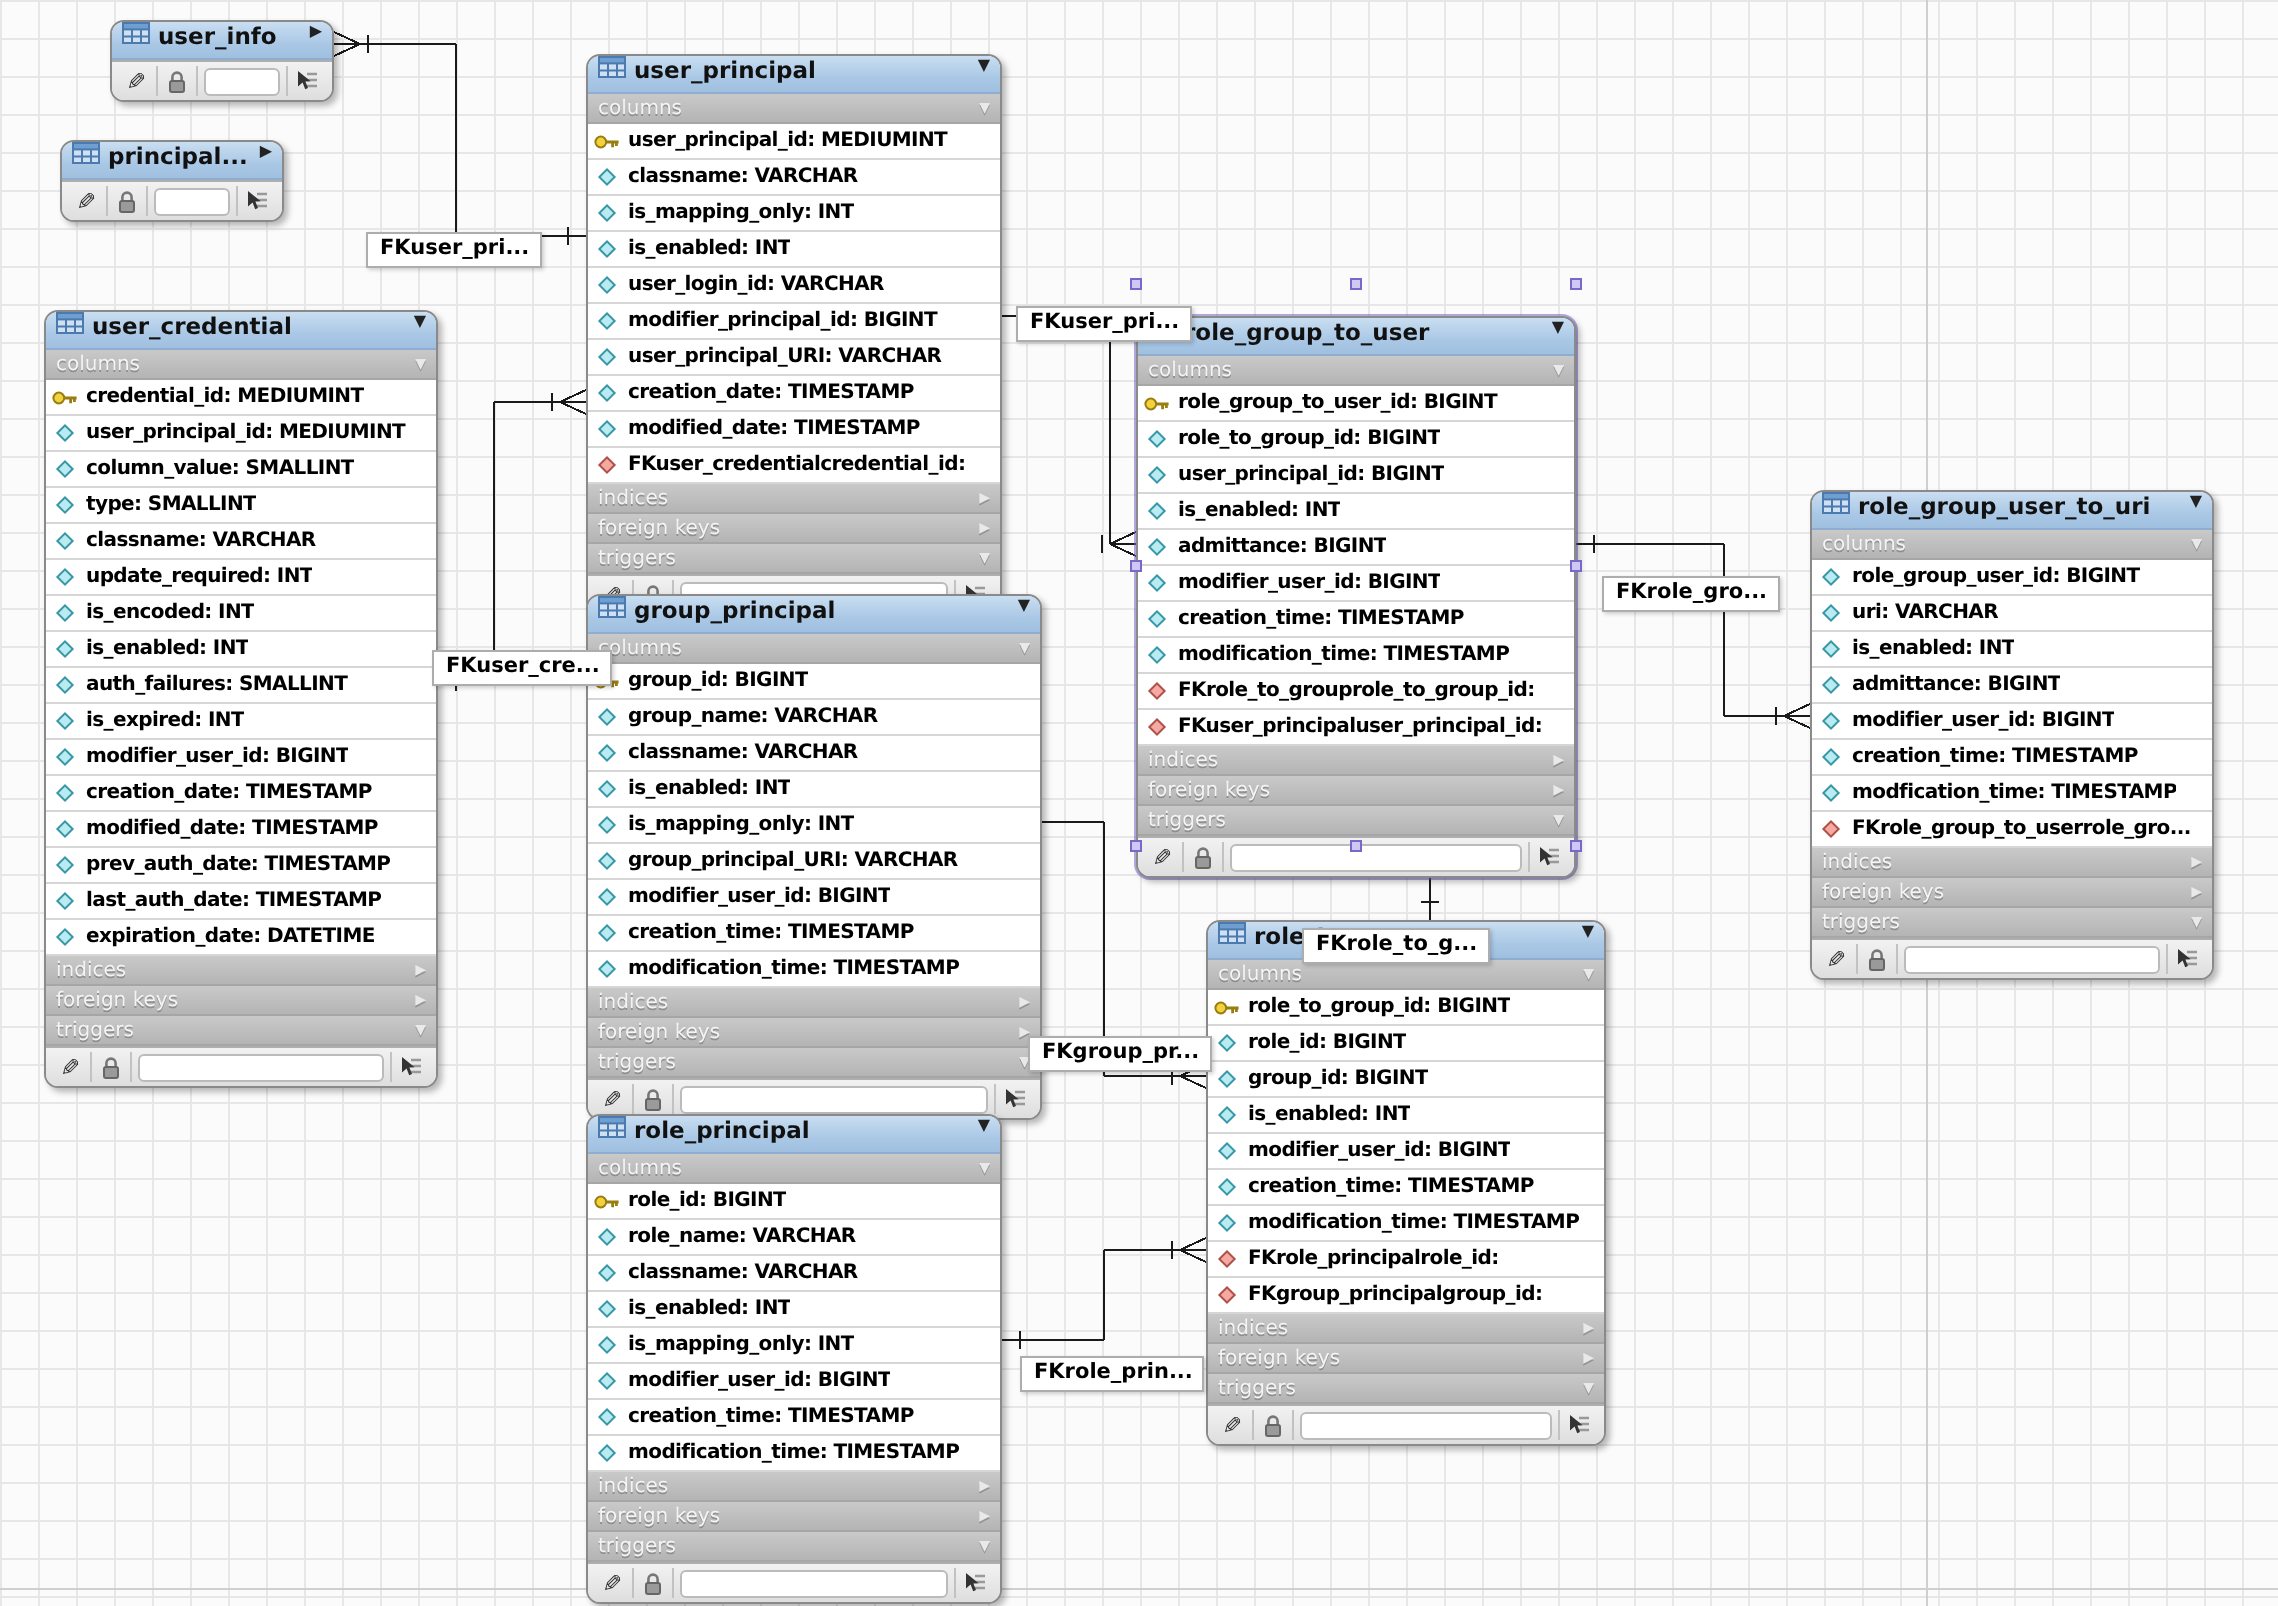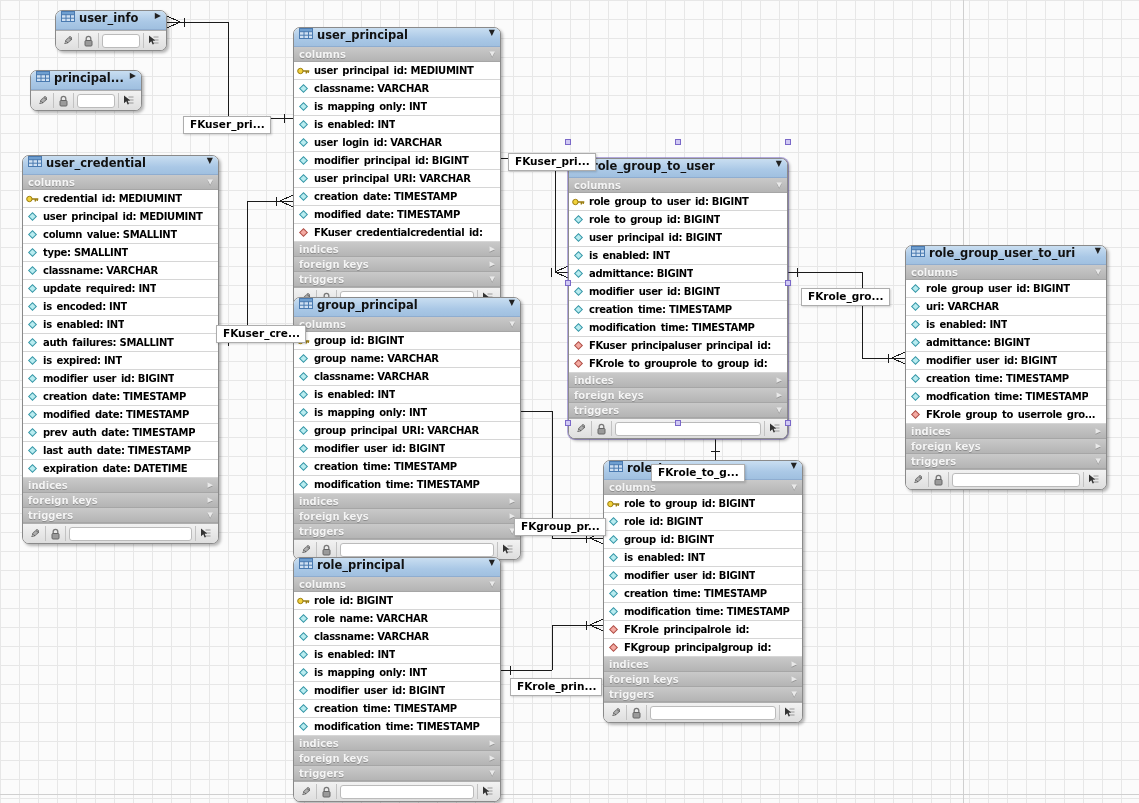--- a/index.html
+++ b/index.html
@@ -17,21 +17,21 @@
   .tbl{position:absolute;z-index:2;border:1px solid #8a8a8a;border-radius:7px;overflow:hidden;
        background:#fff;box-shadow:2px 2px 3px rgba(0,0,0,.28);box-sizing:border-box;}
   .tbl-header{height:18px;display:flex;align-items:flex-start;padding:0 5px;gap:4px;
        background:linear-gradient(180deg,#c9def1 0%,#aac8e6 60%,#a0c0e0 100%);
        border-bottom:1px solid #8fadd0;}
   .tbl-title{flex:1;font-size:11.5px;font-weight:bold;color:#111;white-space:nowrap;overflow:hidden;}
   .tbl-arrow{font-size:8px;color:#222;flex:0 0 auto;}
   .tbl-icon{display:inline-flex;flex:0 0 auto;}
   .colbar,.secbar{height:14px;display:flex;align-items:center;padding:0 5px;
        background:linear-gradient(#c9c9c9,#b4b4b4);border-bottom:1px solid #a6a6a6;}
-  .colbar-label,.sec-label{flex:1;font-size:10px;font-weight:bold;color:#f4f4f4;
+  .colbar-label,.sec-label{flex:1;font-size:10px;font-weight:normal;color:#f4f4f4;
        text-shadow:0 1px 0 rgba(90,90,90,.45);white-space:nowrap;}
   .colbar-arrow,.sec-arrow{font-size:7px;color:#e9e9e9;text-shadow:0 1px 0 rgba(90,90,90,.4);}
   .row{height:18px;display:flex;align-items:center;gap:4px;padding:0 3px;background:#fff;
        border-bottom:1px solid #d6d6d6;box-sizing:border-box;}
   .row:last-of-type{border-bottom:none;}
   .fld-icon{display:inline-flex;width:13px;justify-content:center;flex:0 0 auto;}
   .fld-text{font-size:10px;font-weight:bold;color:#000;white-space:nowrap;overflow:hidden;letter-spacing:-0.3px;}
   .tbl-footer{height:19px;display:flex;align-items:center;background:linear-gradient(#f2f2f2,#dedede);
        border-top:1px solid #aeaeae;padding:0 3px;}
   .ft-ic{display:inline-flex;align-items:center;justify-content:center;width:19px;height:15px;
@@ -789,29 +789,29 @@
             </svg>
           </span>
           <span class="fld-text">modification_time: TIMESTAMP</span>
         </div>
         <div class="row">
           <span class="fld-icon">
             <svg width="11" height="11">
               <rect x="2.8" y="2.8" width="5.4" height="5.4" transform="rotate(45 5.5 5.5)" fill="#f4aaa2" stroke="#b05048"></rect>
             </svg>
           </span>
+          <span class="fld-text">FKrole_to_grouprole_to_group_id:</span>
+        </div>
+        <div class="row">
+          <span class="fld-icon">
+            <svg width="11" height="11">
+              <rect x="2.8" y="2.8" width="5.4" height="5.4" transform="rotate(45 5.5 5.5)" fill="#f4aaa2" stroke="#b05048"></rect>
+            </svg>
+          </span>
           <span class="fld-text">FKuser_principaluser_principal_id:</span>
-        </div>
-        <div class="row">
-          <span class="fld-icon">
-            <svg width="11" height="11">
-              <rect x="2.8" y="2.8" width="5.4" height="5.4" transform="rotate(45 5.5 5.5)" fill="#f4aaa2" stroke="#b05048"></rect>
-            </svg>
-          </span>
-          <span class="fld-text">FKrole_to_grouprole_to_group_id:</span>
         </div>
         <div class="secbar">
           <span class="sec-label">indices</span>
           <span class="sec-arrow">▶</span>
         </div>
         <div class="secbar">
           <span class="sec-label">foreign keys</span>
           <span class="sec-arrow">▶</span>
         </div>
         <div class="secbar">

